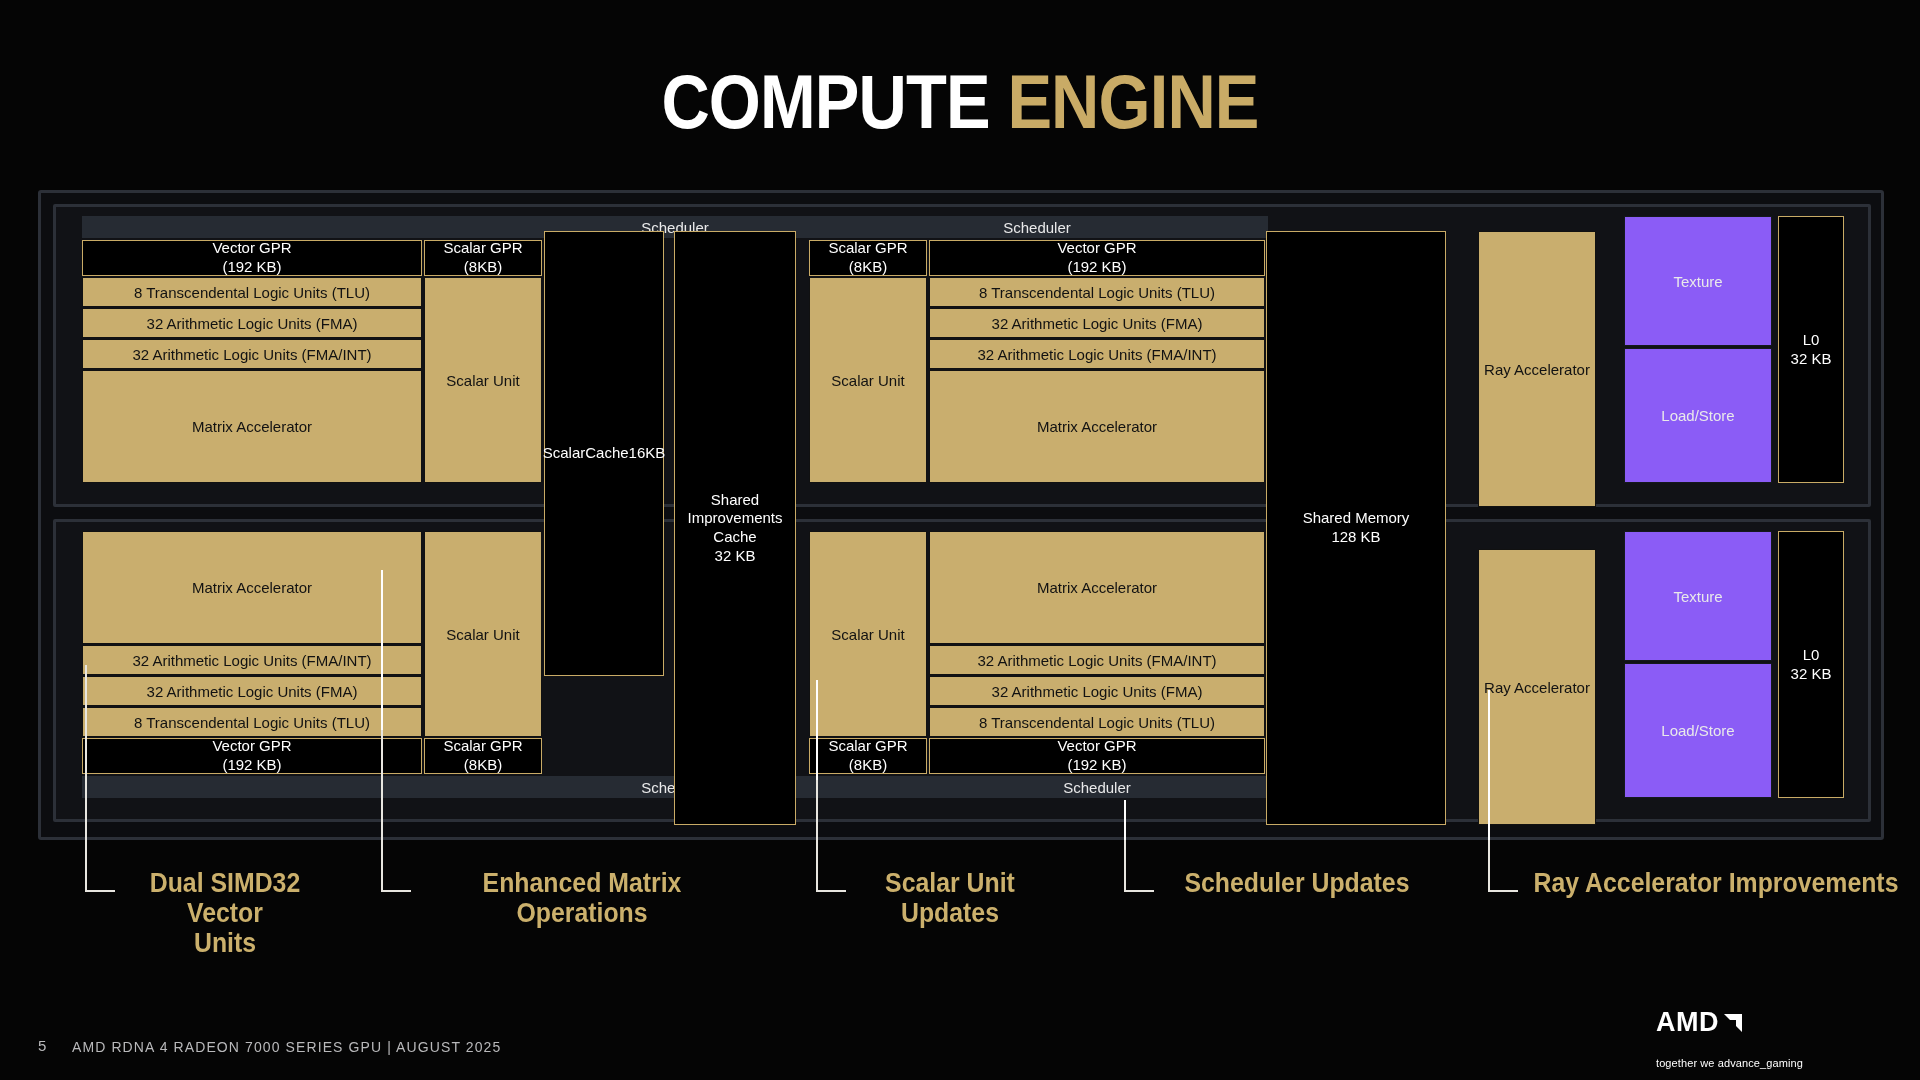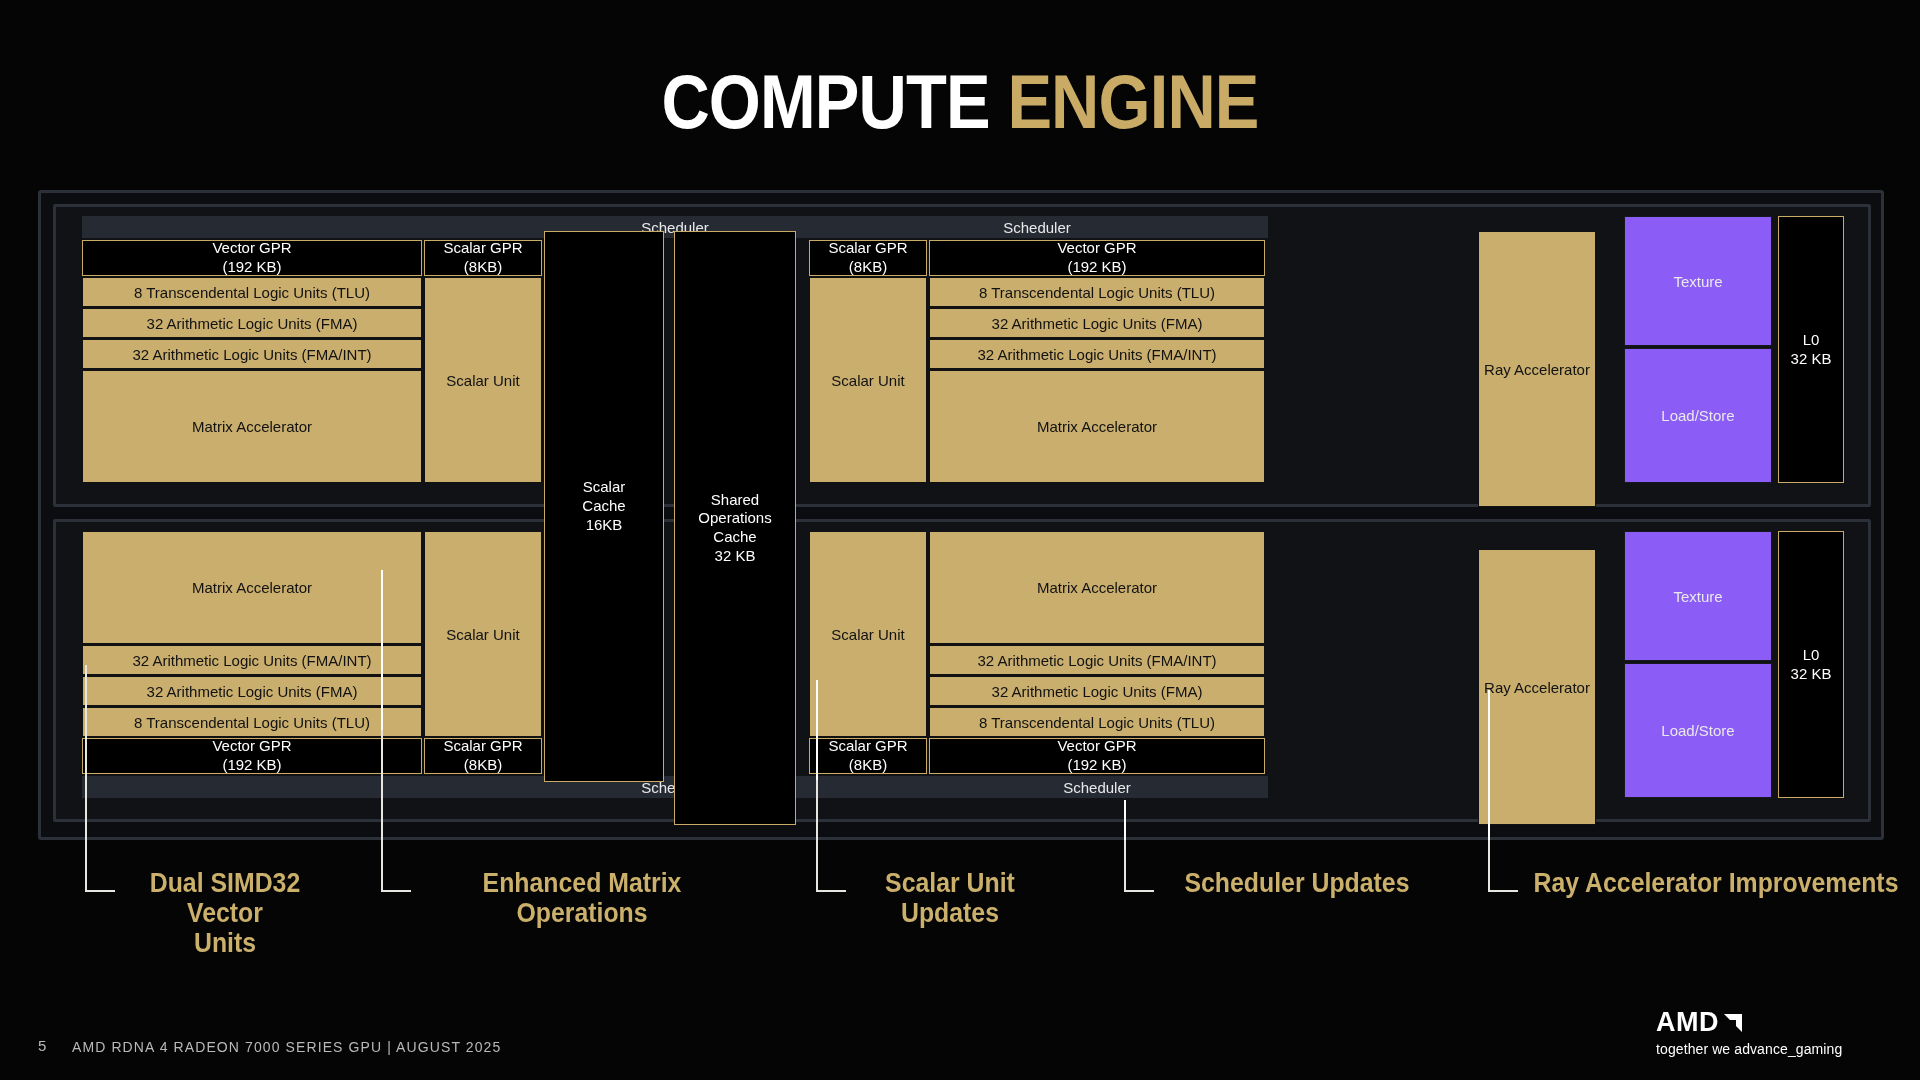--- a/index.html
+++ b/index.html
@@ -48,21 +48,21 @@
   .leader-in{position:absolute;border-left:2px solid #ffffff;}
 
   
   .foot-num{position:absolute;left:38px;top:1037px;color:#b9b9bb;font-size:15px;
     font-family:"Liberation Sans Narrow","Liberation Sans",sans-serif;letter-spacing:.5px;}
   .foot-txt{position:absolute;left:72px;top:1039px;color:#b9b9bb;font-size:14px;
     font-family:"Liberation Sans Narrow","Liberation Sans",sans-serif;letter-spacing:1.1px;}
   .amd{position:absolute;right:34px;top:1007px;text-align:left;width:230px;}
   .amd-word{color:#fff;font-weight:bold;font-size:27px;letter-spacing:.5px;
      font-family:"Liberation Sans",sans-serif;display:flex;align-items:center;gap:3px;}
-  .amd-tag{color:#fff;font-size:14px;margin-top:3px;letter-spacing:.1px;}
+  .amd-tag{color:#fff;font-size:11px;margin-top:19px;letter-spacing:.1px;}
 </style>
 </head>
 <body>
 
 <div class="slide">
 
   <div class="title">
     <span class="w">COMPUTE</span><span> </span><span class="g">ENGINE</span>
   </div>
 
@@ -147,30 +147,34 @@
       <div class="blk sched" style="left:873px;top:254px;width:336px;height:22px;">Scheduler</div>
 
       <div class="blk grayblk" style="left:1568px;top:9px;width:148px;height:130px;">Texture</div>
       <div class="blk grayblk" style="left:1568px;top:141px;width:148px;height:135px;">Load/Store</div>
       <div class="blk blackbox" style="left:1722px;top:9px;width:66px;height:267px;flex-direction:column;">
         <span>L0</span>
         <span>32 KB</span>
       </div>
     </div>
 
-    <div class="blk blackbox" style="left:503px;top:38px;width:120px;height:551px;flex-direction:column;">
+    <div class="blk blackbox" style="left:503px;top:38px;width:120px;height:445px;flex-direction:row;">
       <span>Scalar</span>
       <span>Cache</span>
       <span>16KB</span>
     </div>
     <div class="blk blackbox" style="left:633px;top:38px;width:122px;height:594px;flex-direction:column;">
       <span>Shared</span>
-      <span>Operations</span>
+      <span>Improvements</span>
       <span>Cache</span>
       <span>32 KB</span>
+    </div>
+    <div class="blk blackbox" style="left:1225px;top:38px;width:180px;height:594px;flex-direction:column;">
+      <span>Shared Memory</span>
+      <span>128 KB</span>
     </div>
 
     <div class="blk gold" style="left:1437px;top:38px;width:118px;height:276px;">Ray Accelerator</div>
     <div class="blk gold" style="left:1437px;top:356px;width:118px;height:276px;">Ray Accelerator</div>
   </div>
 
   <div class="leader-in" style="left:381px;top:570px;height:160px;"></div>
   <div class="leader-in" style="left:816px;top:680px;height:100px;"></div>
   <div class="leader-in" style="left:1124px;top:800px;height:40px;"></div>
   <div class="leader-in" style="left:1488px;top:690px;height:150px;"></div>

